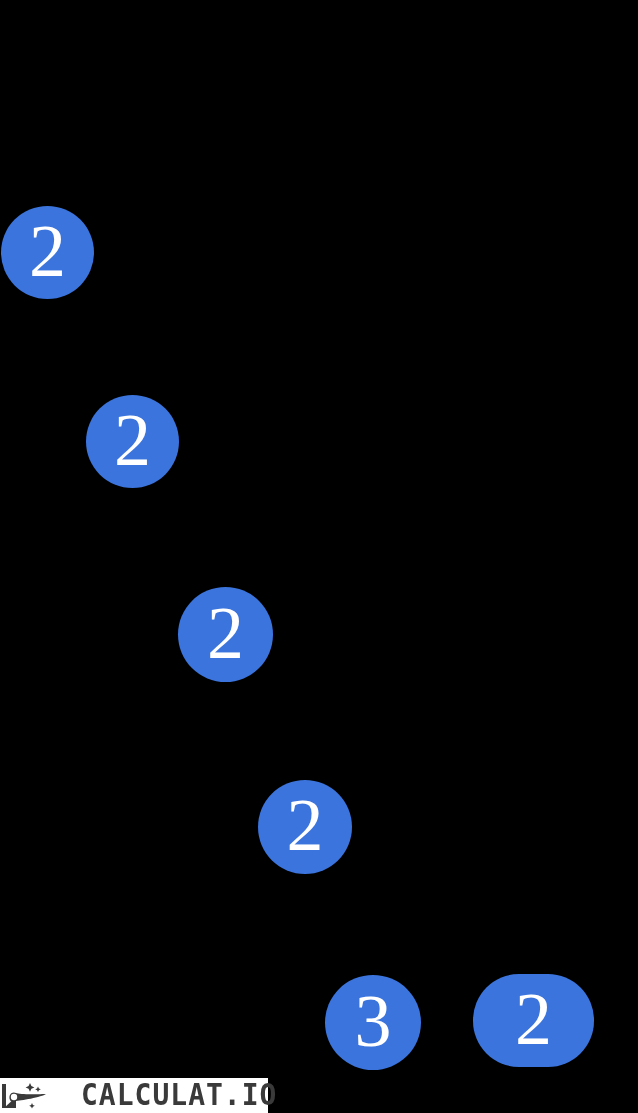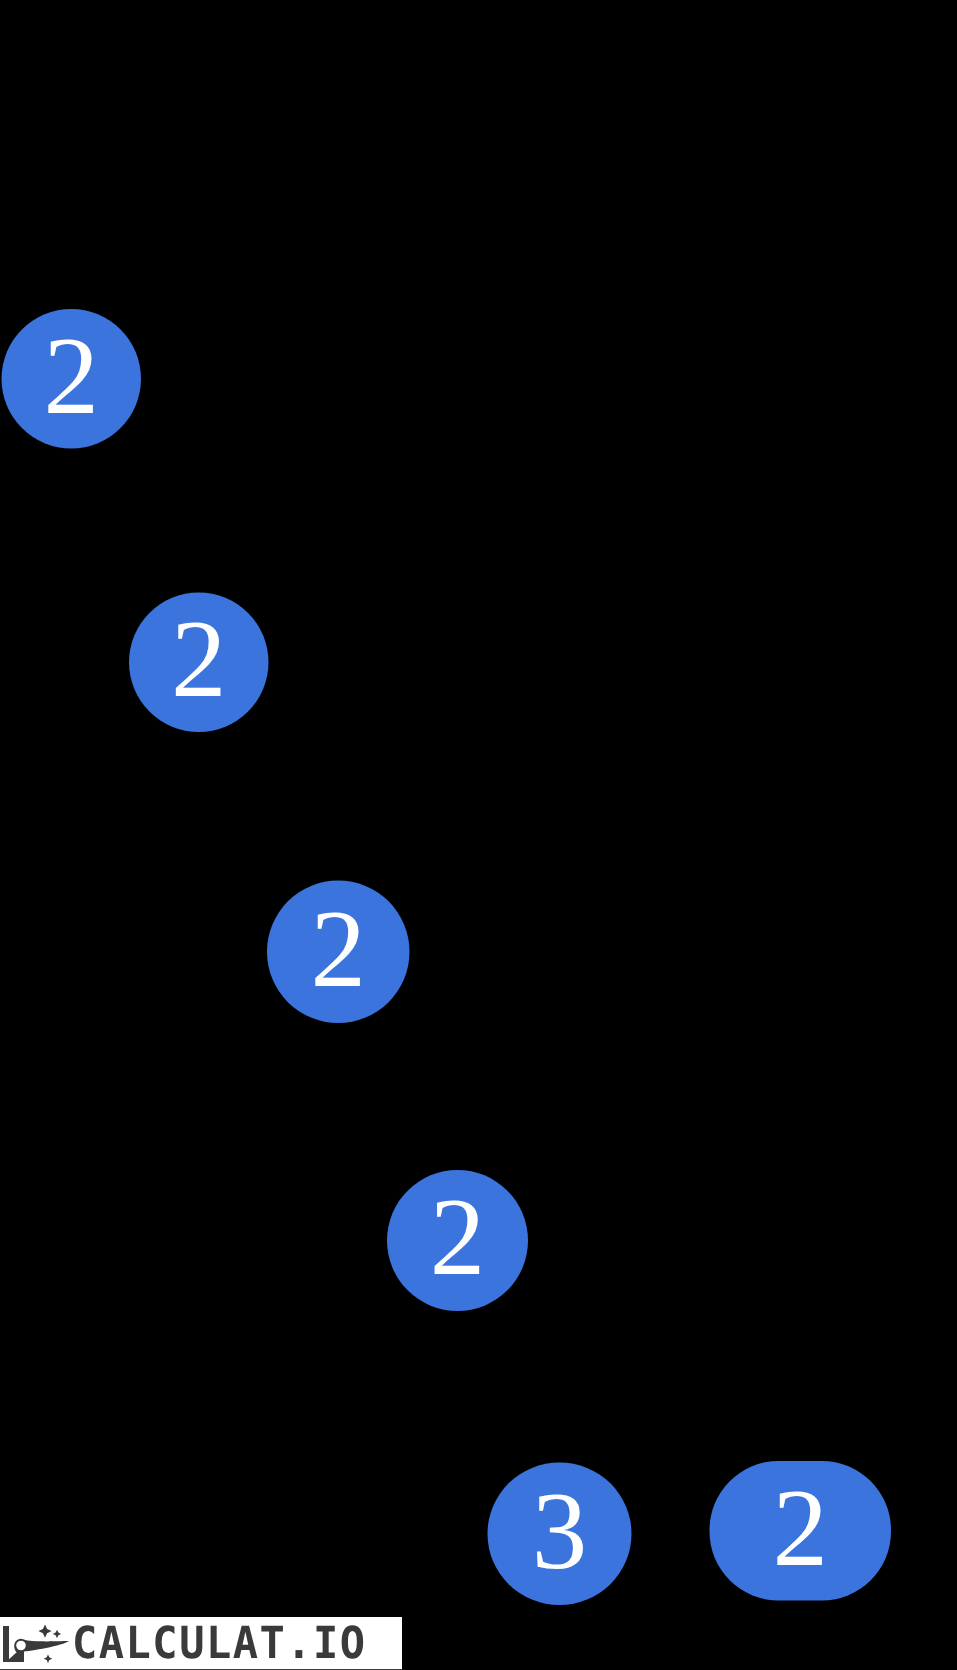--- a/index.html
+++ b/index.html
@@ -48,20 +48,21 @@
     position: absolute;
     left: 0;
     top: 1078px;
     width: 268px;
     height: 35px;
     background: var(--logo-background);
     display: flex;
     align-items: center;
     box-sizing: border-box;
     padding-left: 2px;
+    gap: 33px;
   }
   .logo-icon {
     width: 46px;
     height: 30px;
     flex: 0 0 auto;
   }
   .logo-text {
     font-family: "DejaVu Sans Mono", monospace;
     font-weight: bold;
     font-size: 28px;

